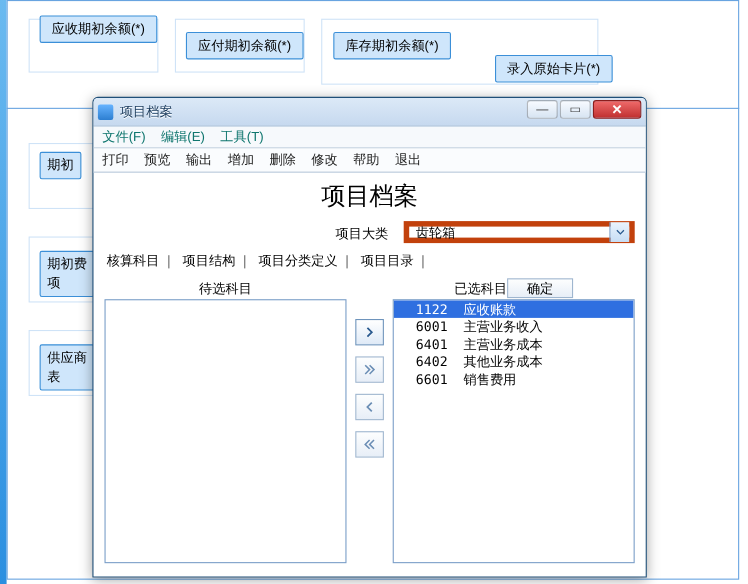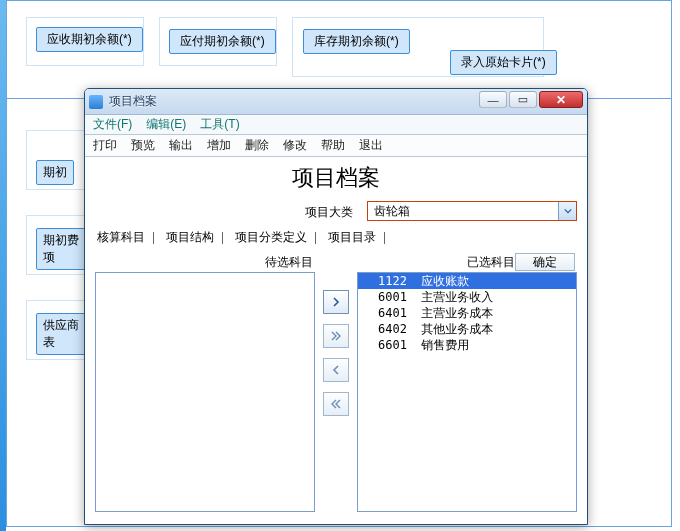--- a/index.html
+++ b/index.html
@@ -31,32 +31,32 @@
 
   .menubar { height:20px; border-bottom:1px solid #b8c8da; display:flex; align-items:center; gap:14px; padding:0 8px; background:#f6f9fc;}
   .menubar span { color:#0f766e;}
   .toolbar { height:22px; border-bottom:1px solid #b8c8da; display:flex; align-items:center; gap:14px; padding:0 8px; background:#fafcfe;}
   .toolbar span { color:#222;}
 
   .body { padding:4px 10px 8px 10px;}
   .heading { text-align:center; font-size:22px; font-family:"SimSun","Microsoft YaHei"; margin:2px 0 8px 0;}
   .row { display:flex; align-items:flex-end; gap:14px; margin-bottom:8px;}
   .row .lbl { width:auto; padding-left:210px;}
-  .combo { flex:1; display:flex; align-items:center; border:1px solid #c2410c; height:20px; background:#fff; position:relative;}
+  .combo { flex:1; display:flex; align-items:center; border:5px solid #c2410c; height:20px; background:#fff; position:relative;}
   .combo .val { flex:1; padding:0 6px; color:#000;}
   .combo .dd { width:18px; height:18px; border-left:1px solid #7b9ec8; background:linear-gradient(#eaf3fc,#c7ddf4); display:flex; align-items:center; justify-content:center;}
   .combo .dd svg{ width:8px; height:8px;}
 
   .sections { display:flex; align-items:center; gap:0; border-bottom:0; margin:4px 0 6px 0;}
   .sections span { padding:0 2px;}
   .sections .sep { border-left:1px solid #666; margin:0 6px; height:12px;}
 
   .cols { display:flex; gap:4px; height:260px;}
   .col { flex:1; display:flex; flex-direction:column;}
-  .col .colhdr { height:20px; display:flex; align-items:center; justify-content:flex-end; padding:0 2px;}
+  .col .colhdr { height:20px; display:flex; align-items:center; justify-content:center; padding:0 2px;}
   .listbox { flex:1; border:1px solid #7b9ec8; background:#fff; overflow:auto; font-family:"SimSun",monospace; font-size:12px; line-height:16px;}
   .listbox .item { white-space:pre; padding:0 20px; color:#000;}
   .listbox .item.sel { background:#2f6fe0; color:#fff;}
   .midbtns { width:34px; display:flex; flex-direction:column; align-items:center; justify-content:flex-start; gap:10px; padding-top:38px;}
   .arrowbtn { width:26px; height:24px; border:1px solid #9fb6cf; background:linear-gradient(#fdfefe,#e7eef7); display:flex; align-items:center; justify-content:center; color:#6b8eb5; font-size:12px;}
   .arrowbtn.enabled { color:#2a5a8f; border-color:#6e94bc; background:linear-gradient(#ffffff,#dfeaf7);}
   .okbtn { width:60px; height:18px; border:1px solid #9fb6cf; background:linear-gradient(#fdfefe,#e7eef7); display:flex; align-items:center; justify-content:center;}
 </style>
 </head>
 <body>
@@ -66,26 +66,26 @@
 <div class="bg-outer"></div>
 <div class="bg-hr"></div>
 
 <div class="bg-box bb1"></div>
 <div class="bg-box bb2"></div>
 <div class="bg-box bb3"></div>
 <div class="bg-box bb4"></div>
 <div class="bg-box bb5"></div>
 <div class="bg-box bb6"></div>
 
-<div class="bg-button" style="left:36px; top:27px;">应收期初余额(*)</div>
+<div class="bg-button" style="left:36px; top:14px;">应收期初余额(*)</div>
 <div class="bg-button" style="left:169px; top:29px;">应付期初余额(*)</div>
 <div class="bg-button" style="left:303px; top:29px;text-align:center;">库存期初余额(*)</div>
 <div class="bg-button" style="left:450px; top:50px;">录入原始卡片(*)</div>
 
-<div class="bg-button" style="left:36px; top:160px; padding:3px 6px;">期初</div>
+<div class="bg-button" style="left:36px; top:138px; padding:3px 6px;">期初</div>
 <div class="bg-button" style="left:36px; top:228px; padding:3px 6px; white-space:pre;">期初费
 项</div>
 <div class="bg-button" style="left:36px; top:313px; padding:3px 6px; white-space:pre;">供应商
 表</div>
 
 <div class="win">
   <div class="titlebar">
     <div class="app-icon"></div>
     <div class="title">项目档案</div>
     <div class="win-btns">

